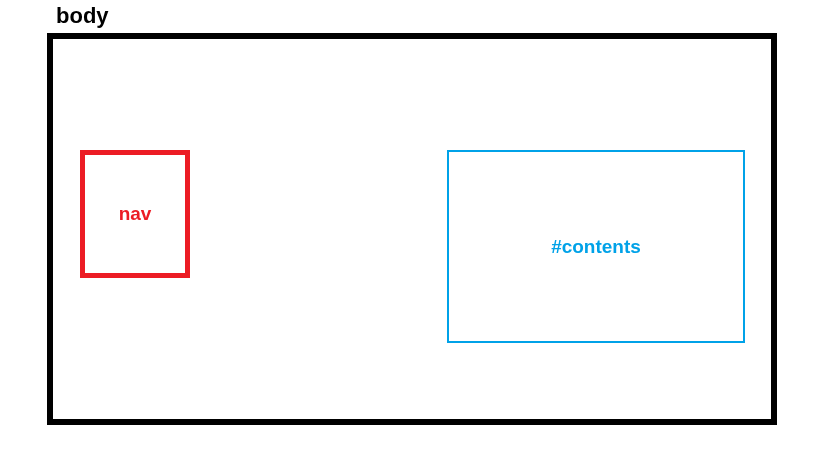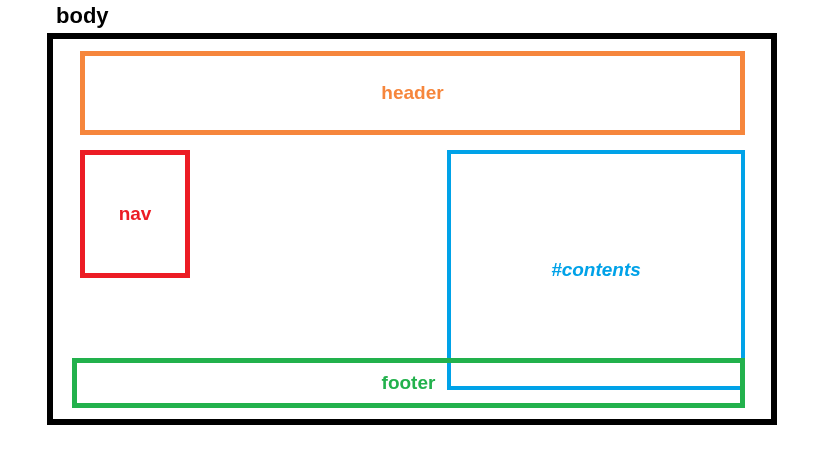--- a/index.html
+++ b/index.html
@@ -51,23 +51,22 @@
     left: 80px;
     top: 150px;
     width: 110px;
     height: 128px;
     border: 5px solid #4c1d95;
   }
   .contents-box {
     left: 447px;
     top: 150px;
     width: 298px;
-    height: 240px;
-    border: 4px solid #0f172a;
-    font-style: italic;
+    height: 193px;
+    border: 2px solid #0f172a;
   }
   .footer-box {
     left: 72px;
     top: 358px;
     width: 673px;
     height: 50px;
     border: 5px solid #22b14c;
   }
   .box-label {
     display: block;
@@ -75,29 +74,23 @@
 </style>
 </head>
 <body>
 
 <div class="canvas">
 
   <div class="body-label">body</div>
 
   <div class="outline body-box" style="border-color: rgb(0, 0, 0);"></div>
 
-  <div class="outline header-box" style="border-color: rgb(246, 134, 60); color: rgb(246, 134, 60);">
-    <span class="box-label">header</span>
-  </div>
 
   <div class="outline nav-box" style="border-color: rgb(236, 28, 36); color: rgb(236, 28, 36);">
     <span class="box-label">nav</span>
   </div>
 
   <div class="outline contents-box" style="border-color: rgb(0, 162, 232); color: rgb(0, 162, 232);">
     <span class="box-label">#contents</span>
   </div>
 
-  <div class="outline footer-box" style="border-color: rgb(34, 177, 76); color: rgb(34, 177, 76);">
-    <span class="box-label">footer</span>
-  </div>
 
 </div>
 
 </body></html>

